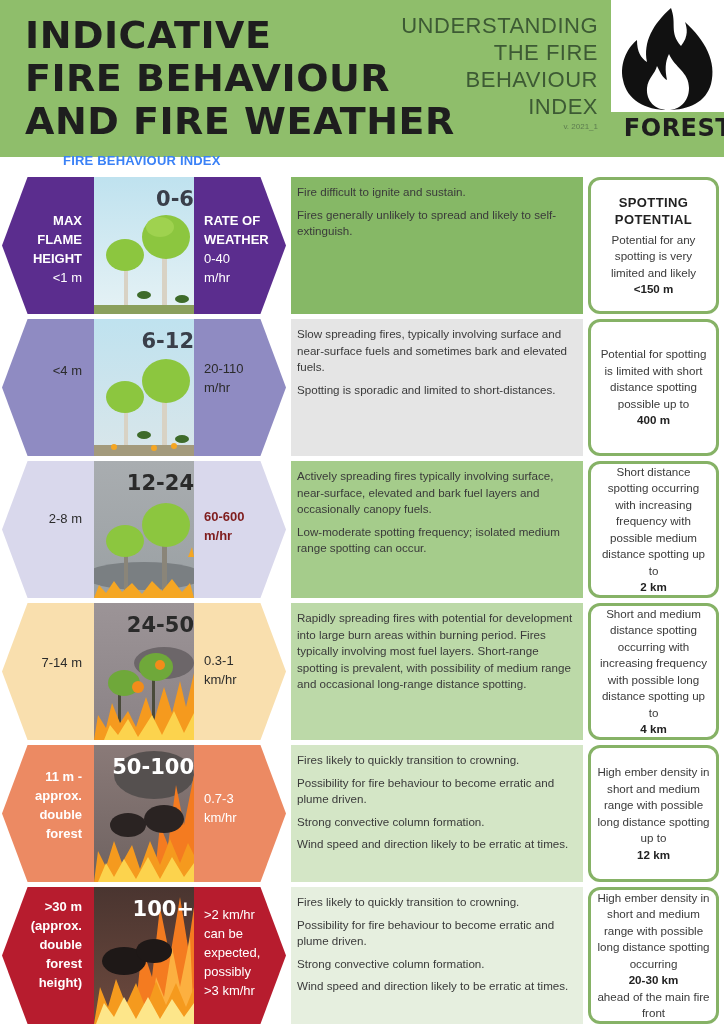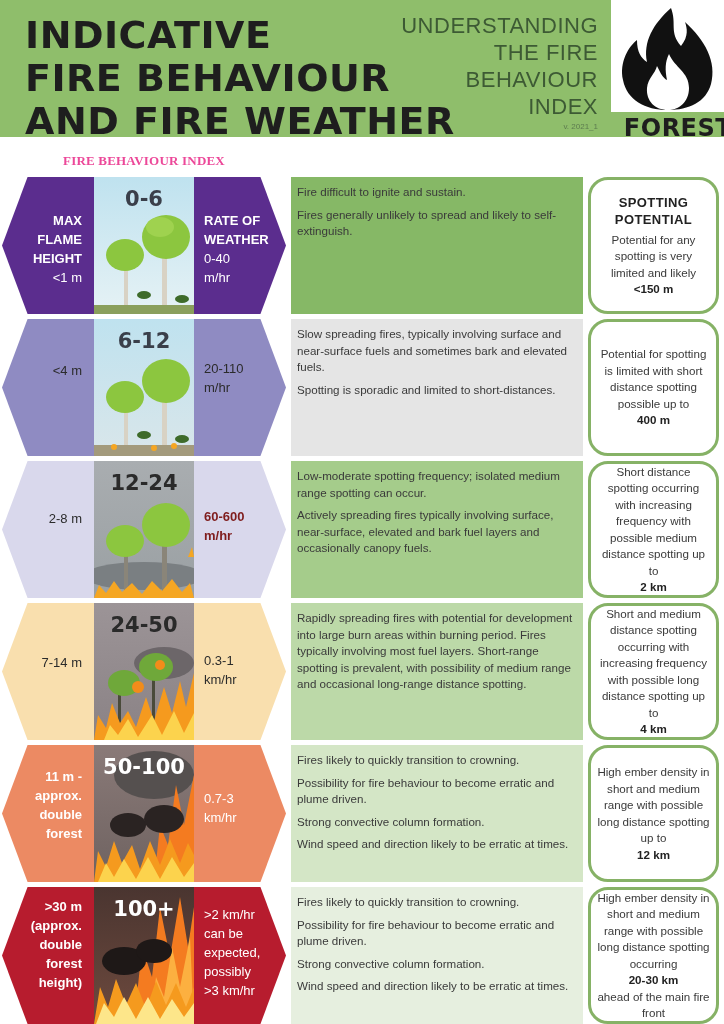--- a/index.html
+++ b/index.html
@@ -1,51 +1,51 @@
 <!DOCTYPE html>
 <html><head>
 <meta charset="utf-8">
 <style>
   * { box-sizing: border-box; margin: 0; padding: 0; }
   html, body { width: 724px; height: 1024px; overflow: hidden; background: #ffffff; }
   body { font-family: "Liberation Sans", "DejaVu Sans", sans-serif; color: #333; position: relative; }
 
   
-  .header { position: absolute; left: 0; top: 0; width: 724px; height: 137px; background: #8fbe6b; }
+  .header { position: absolute; left: 0; top: 0; width: 724px; height: 157px; background: #8fbe6b; }
   .main-title { position: absolute; left: 25px; top: 14px; font-family: "DejaVu Sans", sans-serif; font-weight: bold;
     font-size: 38px; line-height: 43px; color: #1e1e1e; letter-spacing: 0.5px; }
   .main-title div { white-space: nowrap; }
   .subtitle { position: absolute; right: 126px; top: 12px; text-align: right; font-family: "Liberation Sans", sans-serif;
     font-size: 22px; line-height: 27px; color: #3d5a34; letter-spacing: 0.5px; }
   .version { position: absolute; right: 126px; top: 122px; font-size: 8px; color: #5d7c4f; }
   .logo-box { position: absolute; left: 611px; top: 0; width: 113px; height: 112px; background: #ffffff; }
   .logo-box svg { position: absolute; left: 8px; top: 6px; }
   .logo-text { position: absolute; left: 612px; top: 113px; width: 112px; text-align: center; font-family: "DejaVu Sans", sans-serif;
     font-weight: bold; font-size: 24px; line-height: 30px; color: #1e1e1e; letter-spacing: 0.5px; margin-left: 10px; }
 
-  .fbi-label { position: absolute; left: 63px; top: 153px; font-weight: bold; font-size: 13px; color: #ec4899; letter-spacing: 0.2px; font-family: Liberation Serif, serif; }
+  .fbi-label { position: absolute; left: 63px; top: 153px; font-weight: bold; font-size: 13px; color: #3b82f6; letter-spacing: 0.2px; }
 
   
   .row { position: absolute; left: 0; width: 724px; height: 137px; }
   .hex { position: absolute; left: 2px; top: 0; width: 284px; height: 137px;
     clip-path: polygon(9% 0, 91% 0, 100% 50%, 91% 100%, 9% 100%, 0 50%); }
   .hex-left { position: absolute; left: 0; top: 0; width: 92px; height: 107px; }
   .hex-right { position: absolute; left: 192px; top: 0; width: 92px; height: 137px; }
   .scene { position: absolute; left: 92px; top: 0; width: 100px; height: 137px; overflow: hidden; }
   .scene svg { position: absolute; left: 0; top: 0; }
-  .fbi-value { position: absolute; left: 0; top: 10px; width: 100px; text-align: center; font-size: 21px; font-weight: bold;
+  .fbi-value { position: absolute; left: 0; top: 10px; width: 100px; text-align: right; font-size: 21px; font-weight: bold;
     font-family: "DejaVu Sans", sans-serif; color: #3a3f4a; z-index: 2; }
   .flame-text { position: absolute; right: 12px; top: 36px; text-align: right; font-size: 13px; line-height: 19px; font-weight: bold; }
   .flame-text .label { display: block; font-weight: bold; }
   .spread-text { position: absolute; left: 10px; top: 36px; text-align: left; font-size: 13px; line-height: 19px; font-weight: bold; }
 
   .desc { position: absolute; left: 291px; top: 0; width: 292px; height: 137px; padding: 7px 6px 6px 6px;
     font-size: 11.6px; line-height: 16.5px; color: #3a3a3a; }
   .desc p { margin-bottom: 6px; }
-  .spot { position: absolute; left: 588px; top: 0; width: 131px; height: 137px; border: 3.5px solid #86b266; border-radius: 20px;
+  .spot { position: absolute; left: 588px; top: 0; width: 131px; height: 137px; border: 3.5px solid #86b266; border-radius: 12px;
     background: #fff; display: flex; flex-direction: column; justify-content: center; align-items: center; text-align: center;
     font-size: 11.6px; line-height: 16.5px; color: #3a3a3a; padding: 4px 6px; }
   .spot-title { font-weight: bold; font-size: 13px; line-height: 17px; color: #222; letter-spacing: 0.4px; margin-bottom: 4px; }
   .spot b { color: #222; }
 </style>
 </head>
 <body>
 
 <div class="header">
   <div class="main-title">
@@ -172,22 +172,22 @@
       </svg>
     </div>
     <div class="hex-right">
       <div class="spread-text" style="color:#7f1d1d;top:46px;font-weight:bold">
         <span style="display:block">60-600</span>
         <span style="display:block">m/hr</span>
       </div>
     </div>
   </div>
   <div class="desc" style="background:#a5cc8b">
+    <p>Actively spreading fires typically involving surface, near-surface, elevated and bark fuel layers and occasionally canopy fuels.</p>
     <p>Low-moderate spotting frequency; isolated medium range spotting can occur.</p>
-    <p>Actively spreading fires typically involving surface, near-surface, elevated and bark fuel layers and occasionally canopy fuels.</p>
   </div>
   <div class="spot">
     <div>Short distance spotting occurring with increasing frequency with possible medium distance spotting up to</div>
     <b>2 km</b>
   </div>
 </div>
 
 <div class="row" style="top:603px">
   <div class="hex" style="background:#f9dfae">
     <div class="hex-left">

